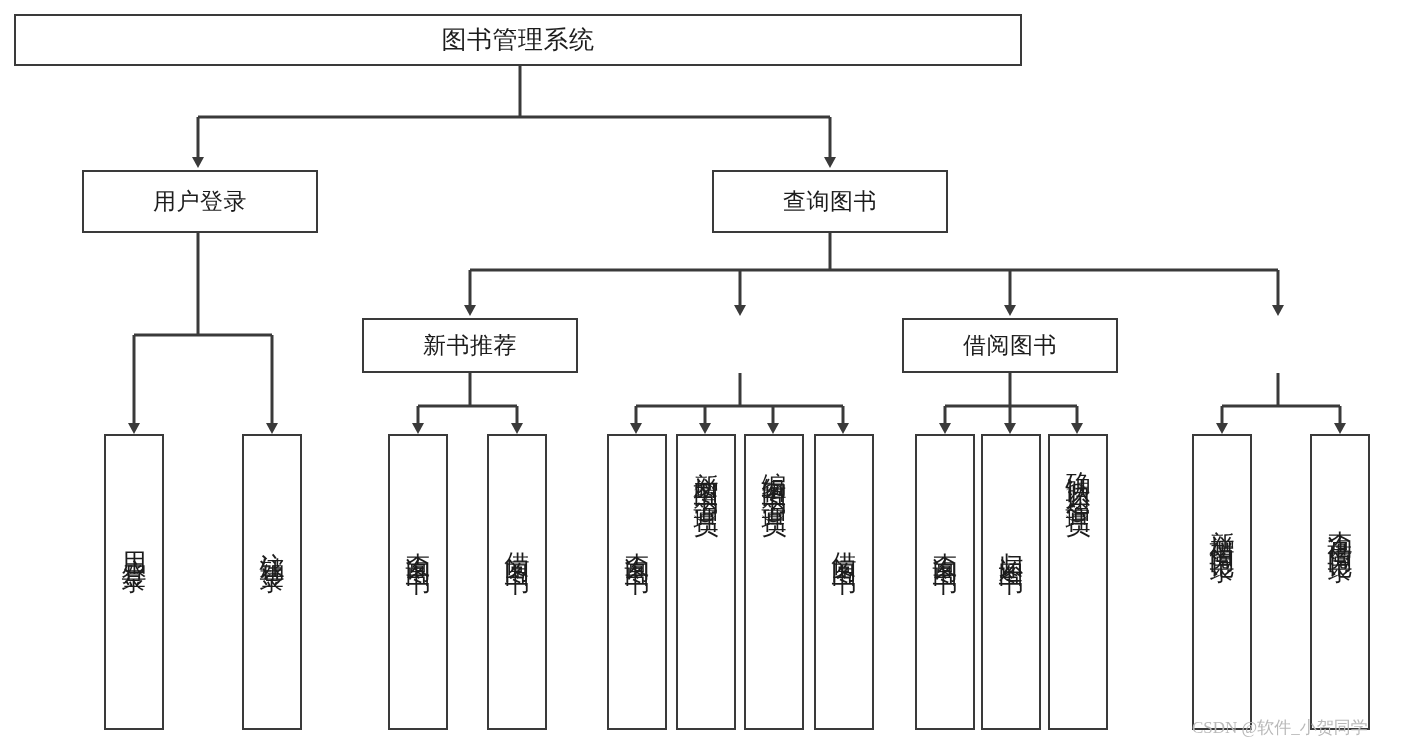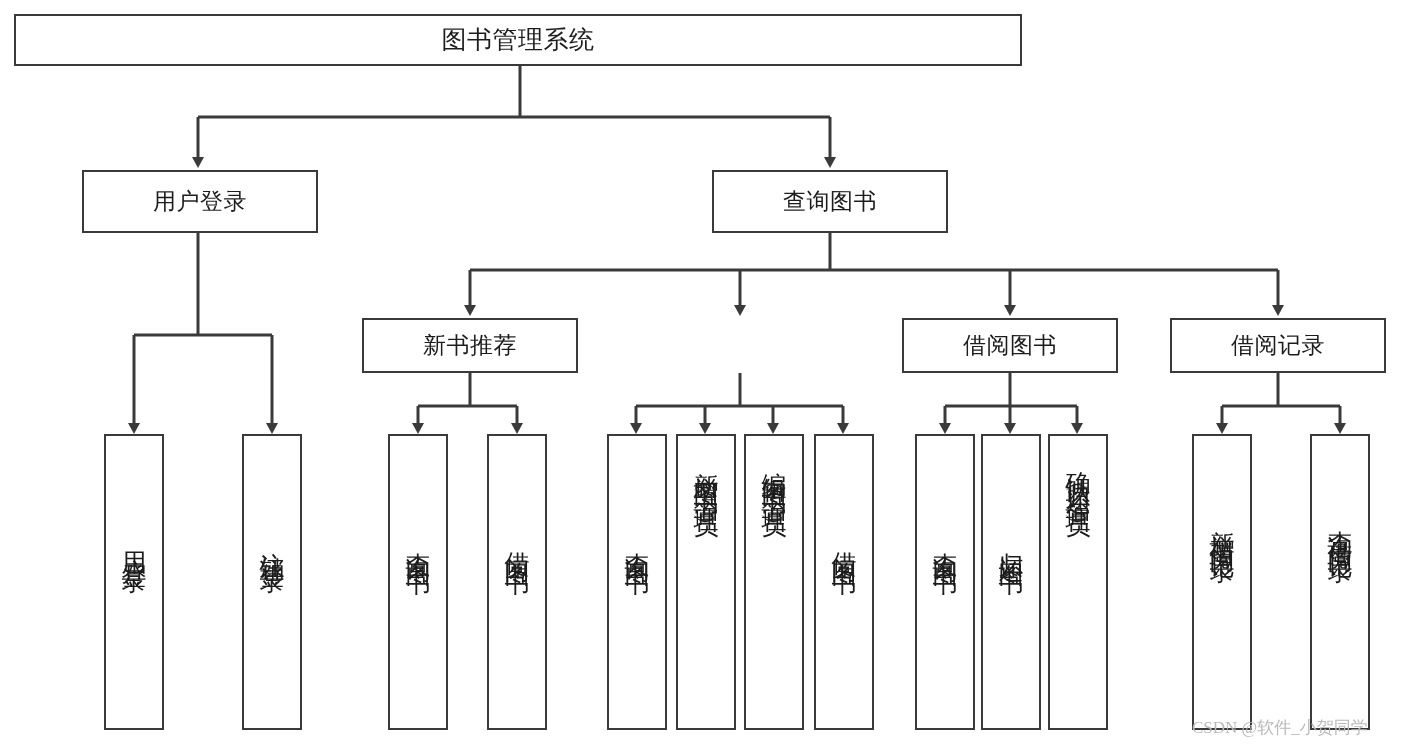--- a/index.html
+++ b/index.html
@@ -140,23 +140,20 @@
   <div class="node h" style="left:712px; top:170px; width:236px; height:63px;">
     <span class="lbl">查询图书</span>
   </div>
 
   <div class="node h" style="left:362px; top:318px; width:216px; height:55px;">
     <span class="lbl">新书推荐</span>
   </div>
   <div class="node h" style="left:902px; top:318px; width:216px; height:55px;">
     <span class="lbl">借阅图书</span>
   </div>
-  <div class="node h" style="left:1170px; top:318px; width:216px; height:55px;">
-    <span class="lbl">借阅记录</span>
-  </div>
 
   <div class="node v short" style="left:104px; top:434px; width:60px; height:296px;">
     <span class="lbl">用户登录</span>
   </div>
   <div class="node v short" style="left:242px; top:434px; width:60px; height:296px;">
     <span class="lbl">注销登录</span>
   </div>
 
   <div class="node v short" style="left:388px; top:434px; width:60px; height:296px;">
     <span class="lbl">查询图书</span>

